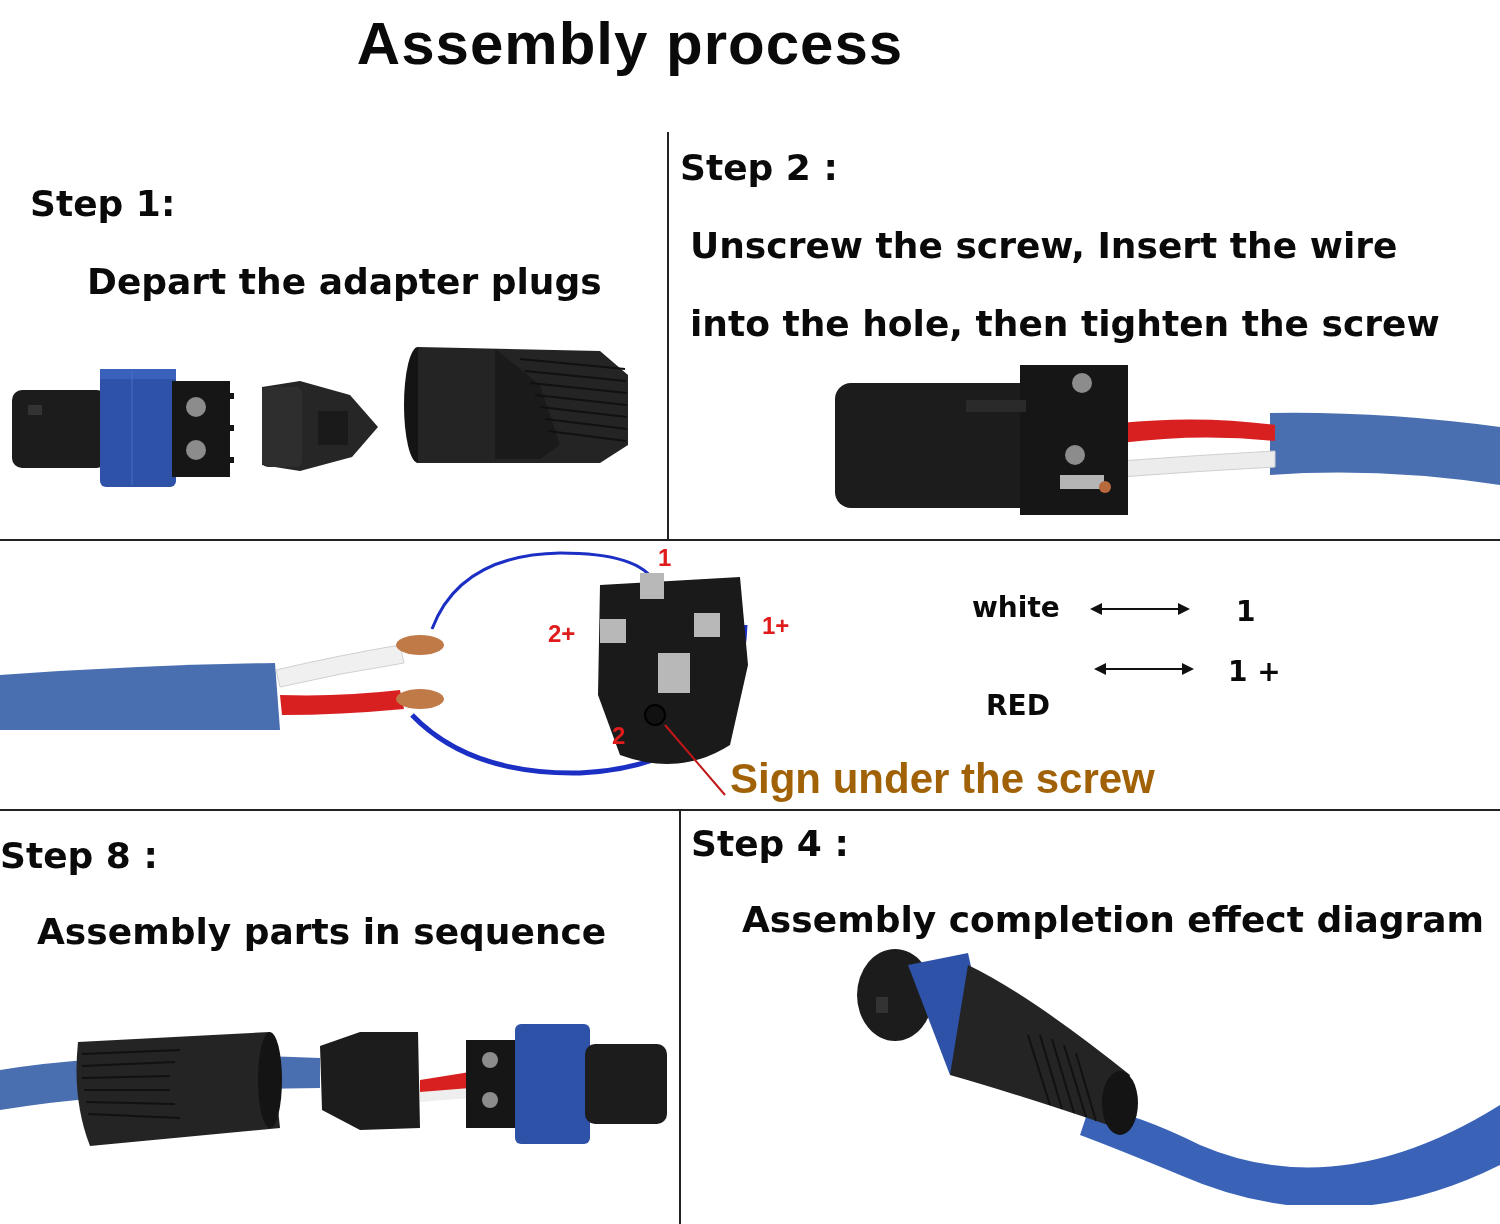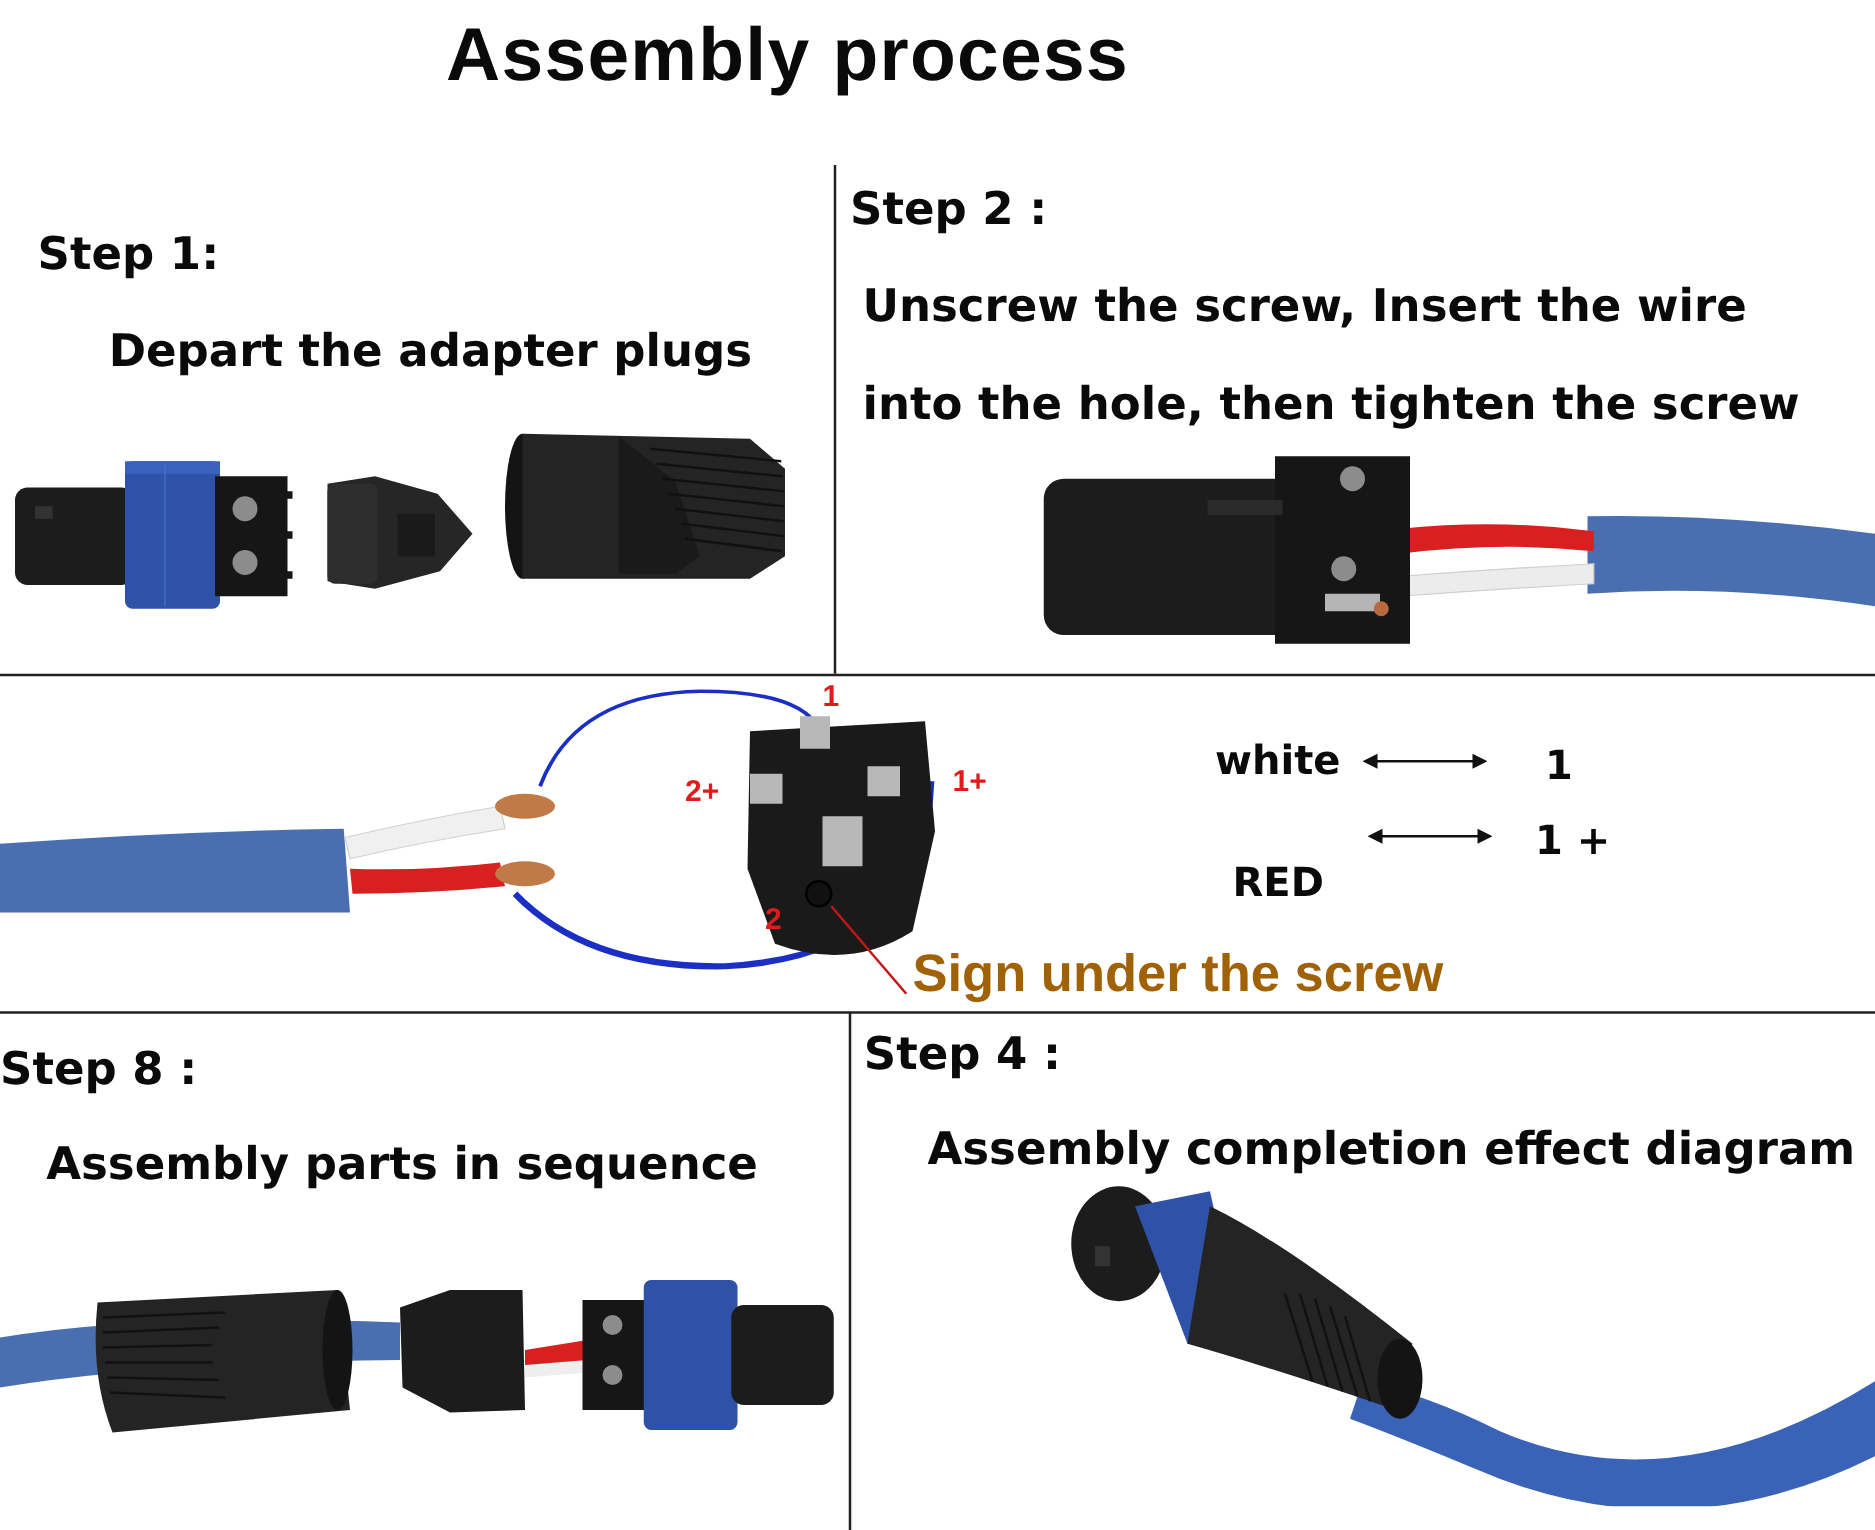--- a/index.html
+++ b/index.html
@@ -22,21 +22,21 @@
   .step-desc {
     position: absolute; font-family: "DejaVu Sans", sans-serif; font-weight: 700;
     font-size: 36px; line-height: 40px; white-space: nowrap;
   }
 
   .photo { position: absolute; }
   .photo svg { display: block; width: 100%; height: 100%; }
 
   .legend-text {
     position: absolute; font-family: "DejaVu Sans", sans-serif; font-weight: 700;
-    font-size: 32px; line-height: 32px; white-space: nowrap; text-align: center;
+    font-size: 28px; line-height: 32px; white-space: nowrap; text-align: center;
   }
   .arrow { position: absolute; height: 14px; }
   .arrow svg { display: block; width: 100%; height: 100%; }
 
   .sign-text {
     position: absolute; left: 730px; top: 756px; font-family: "Liberation Sans", sans-serif;
     font-weight: 700; font-size: 42px; line-height: 46px; color: #a16207; white-space: nowrap;
   }
   .pin-label {
     position: absolute; font-family: "Liberation Sans", sans-serif; font-weight: 700;

